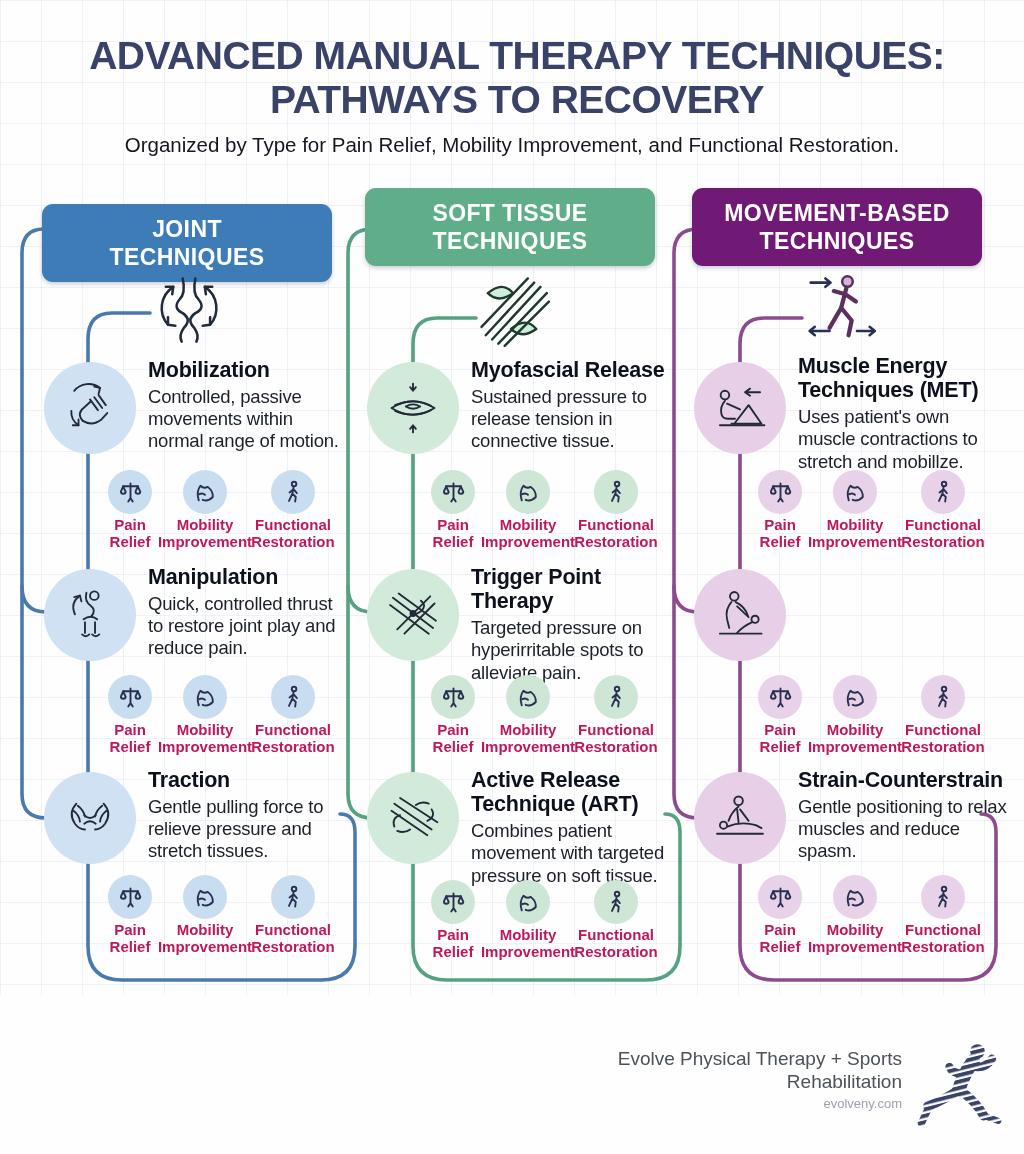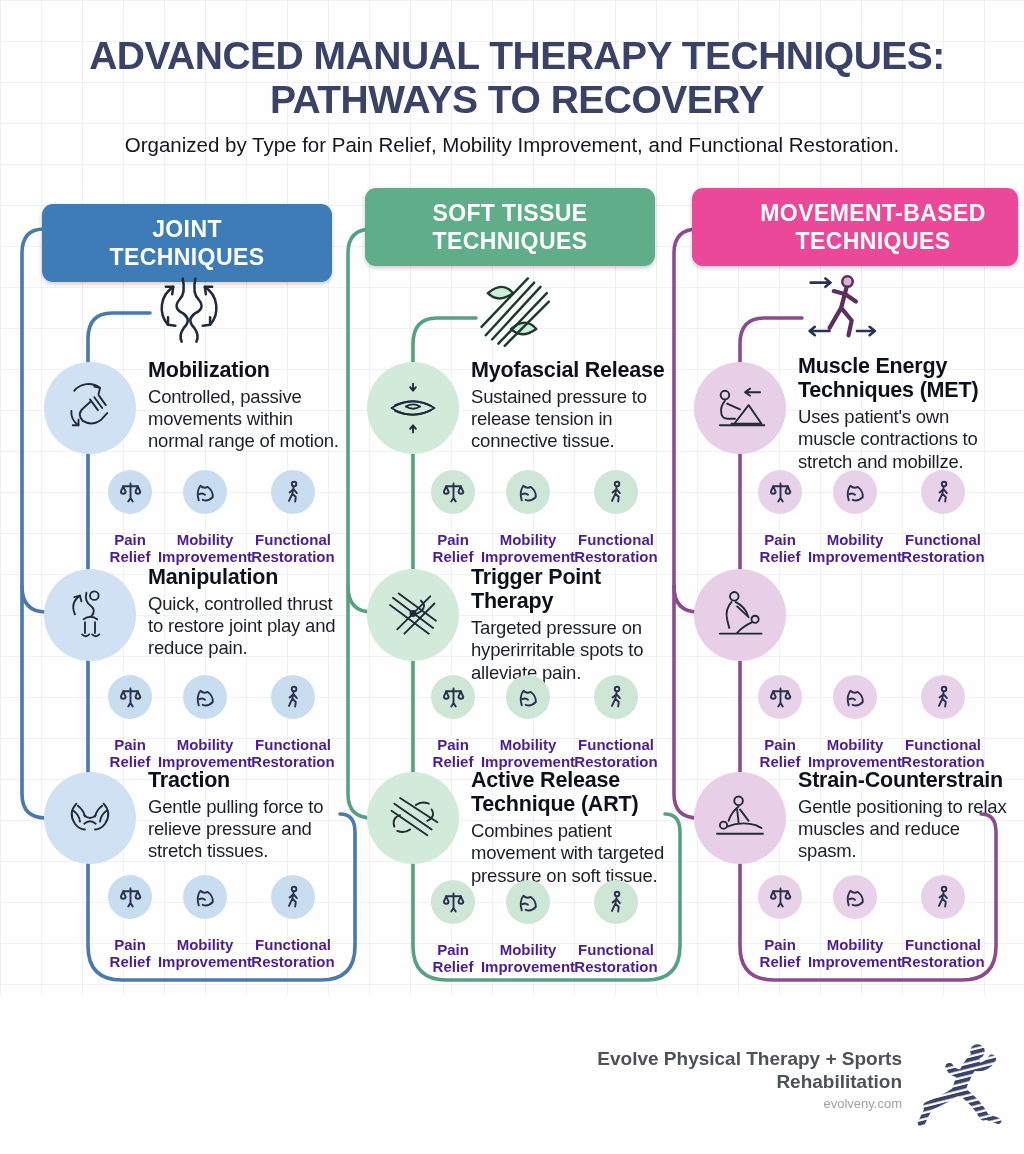--- a/index.html
+++ b/index.html
@@ -19,25 +19,25 @@
        color:#fff;font-weight:bold;font-size:23px;line-height:1.22;letter-spacing:.4px;text-align:center;
        box-shadow:0 2px 4px rgba(40,50,80,.25);}
   .colicon{position:absolute;left:148px;top:270px;width:80px;height:80px;}
   .bigcircle{position:absolute;left:44px;width:92px;height:92px;border-radius:50%;
        display:flex;align-items:center;justify-content:center;}
   .tx{position:absolute;left:148px;width:200px;}
   .tx h3{margin:0 0 4px 0;font-size:21.5px;color:#0d111c;line-height:1.12;letter-spacing:-0.2px;}
   .tx p{margin:0;font-size:18.5px;color:#1b2029;line-height:1.2;letter-spacing:-0.2px;}
   .badge{position:absolute;text-align:center;}
   .badge .bc{width:44px;height:44px;border-radius:50%;margin:0 auto;display:flex;align-items:center;justify-content:center;}
-  .badge .bl{margin-top:18px;font-size:15px;font-weight:bold;color:#4c1d95;line-height:1.12;}
+  .badge .bl{margin-top:3px;font-size:15px;font-weight:bold;color:#be185d;line-height:1.12;}
   .yearbar{position:absolute;left:0;top:995px;width:1024px;height:33px;background:#3d4466;z-index:2;}
   .yeargrp{position:absolute;right:24px;top:5px;display:flex;align-items:center;gap:7px;color:#fff;font-size:19px;}
   .brand{position:absolute;left:556px;top:1048px;width:346px;text-align:right;z-index:2;}
-  .brand .b1{font-size:19px;font-weight:bold;color:#4c5258;line-height:1.2;}
+  .brand .b1{font-size:19px;font-weight:normal;color:#4c5258;line-height:1.2;}
   .brand .b3{font-size:13px;color:#9ba2ab;margin-top:2px;}
   .logo{position:absolute;left:912px;top:1040px;z-index:2;}
   svg{display:block;}
 </style>
 </head>
 <body>
 
 <div id="canvas">
   <div id="grid"></div>
 
@@ -346,21 +346,21 @@
           <svg width="27" height="27" viewBox="0 0 24 24" fill="none" stroke="#2a3150" stroke-width="1.7" stroke-linecap="round" stroke-linejoin="round">
             <circle cx="12.5" cy="4.5" r="2"></circle>
             <path d="M12 7.5 l-1 5.5 M12 9 l-3.5 3 M12 9 l3 3.5 M11 13 l-3 6.5 M11 13 l3 3 l-0.5 4"></path>
           </svg>
         </div>
       <div class="bl">Functional Restoration</div>
     </div>
   </div>
 
   <div class="col" style="left:650px;">
-    <div class="hdr" style="background:#ec4899;padding-left:36px;">
+    <div class="hdr" style="background:#701a75;">
       <span>MOVEMENT-BASED</span>
       <span>TECHNIQUES</span>
     </div>
     <div class="colicon">
       <svg width="80" height="80" viewBox="0 0 76 76" fill="none" stroke="#2a3150" stroke-width="2.4" stroke-linecap="round" stroke-linejoin="round">
         <circle cx="47" cy="11" r="5" fill="#d7b3d8" stroke="#5c2f5e"></circle>
         <g stroke="#5c2f5e" stroke-width="4">
             <path d="M46 17 L41 36"></path>
             <path d="M41 36 L30 55 M41 36 L51 48 L48 62"></path>
             <path d="M45 23 L55 30 M45 23 L34 20"></path>

